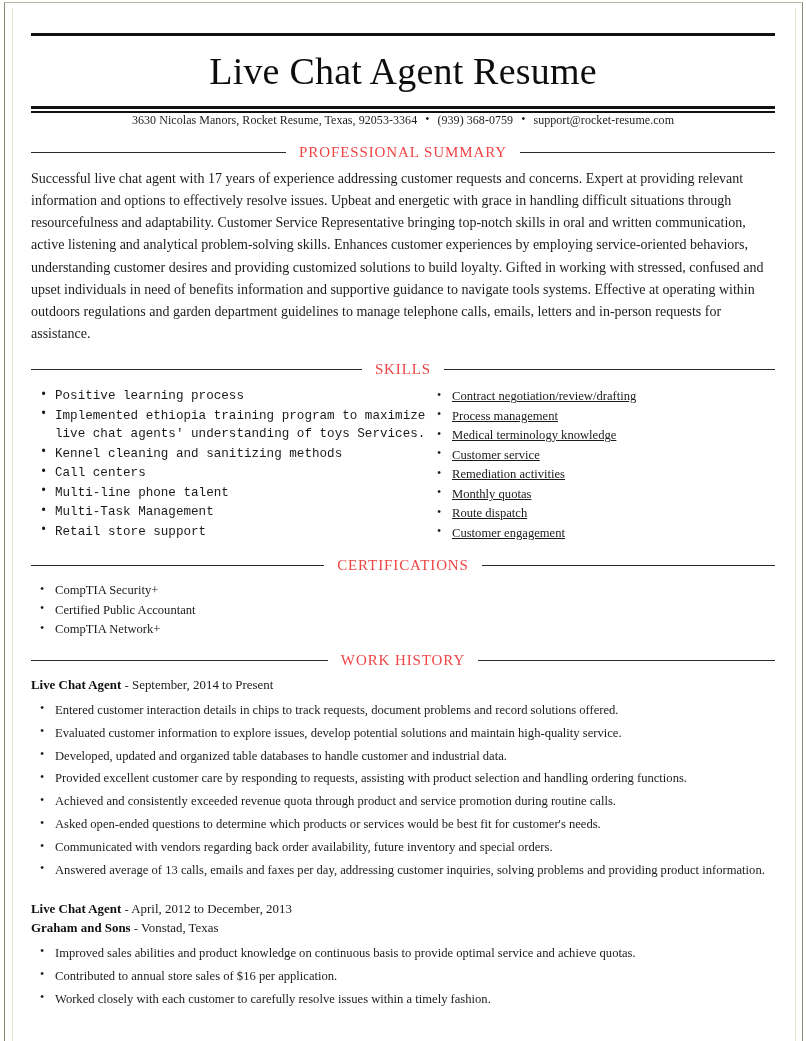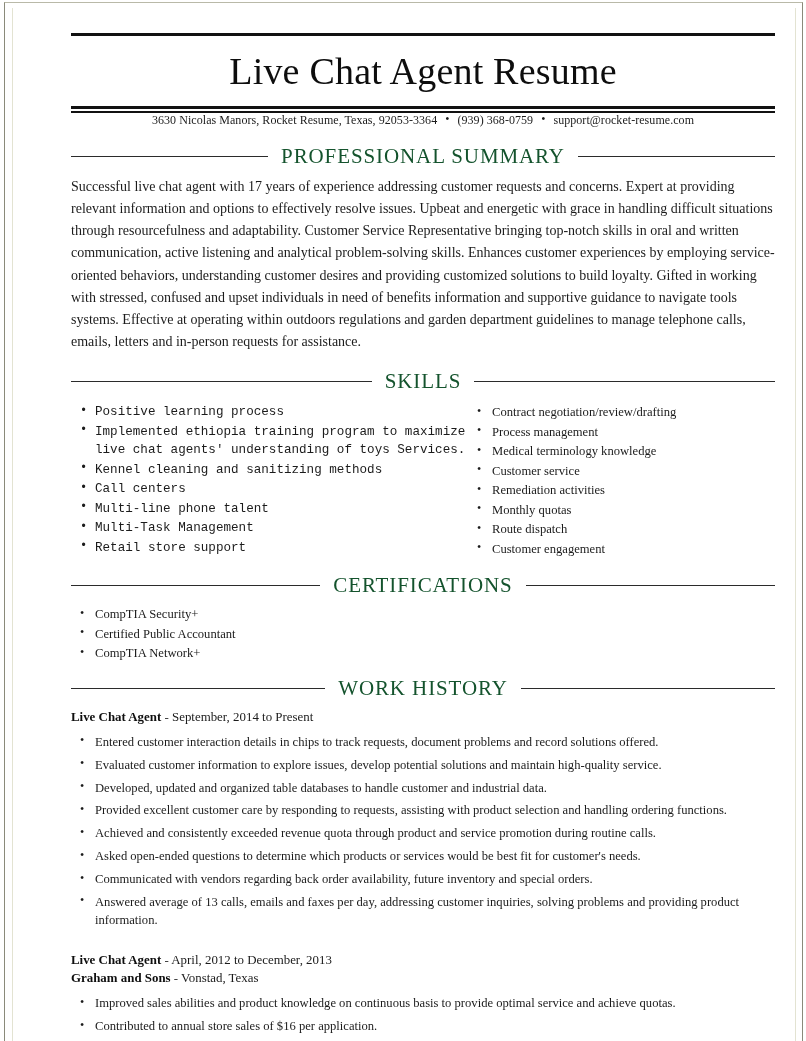--- a/index.html
+++ b/index.html
@@ -11,21 +11,20 @@
     font-family: "Liberation Serif", "DejaVu Serif", serif;
     color: #1a1a1a;
   }
   .page {
     position: relative;
     width: 806px;
     height: 1041px;
     box-sizing: border-box;
     background: #ffffff;
     overflow: hidden;
-    padding-left: 40px;
   }
   
   .page-frame {
     position: absolute;
     left: 4px;
     top: 2px;
     right: 3px;
     bottom: 0;
     border-left: 1px solid #8a8a7a;
     border-right: 1px solid #8a8a7a;
@@ -90,23 +89,23 @@
     gap: 10px;
     margin-bottom: 7px;
   }
   .section-head .line {
     flex: 1 1 auto;
     height: 0;
     border-top: 1.4px solid #2b2b2b;
   }
   .section-title {
     flex: 0 0 auto;
-    font-size: 21px;
+    font-size: 15px;
     letter-spacing: 0.9px;
-    color: #14532d;
+    color: #ef4444;
     white-space: nowrap;
     padding: 0 3px;
   }
 
   
   .summary {
     font-size: 14px;
     line-height: 1.585;
     text-align: left;
     color: #1b1b1b;
@@ -141,20 +140,21 @@
     align-items: flex-start;
   }
   .skills-col-left {
     flex: 0 0 395px;
     max-width: 395px;
     font-family: Liberation Mono, monospace;
   }
   .skills-col-right {
     flex: 1 1 auto;
     padding-left: 2px;
+    text-decoration: underline;
   }
   .skills-col-left ul.bullets > li {
     line-height: 1.47;
     margin-bottom: 1px;
   }
   .skills-col-right ul.bullets > li {
     line-height: 1.47;
     margin-bottom: 1px;
   }
 

